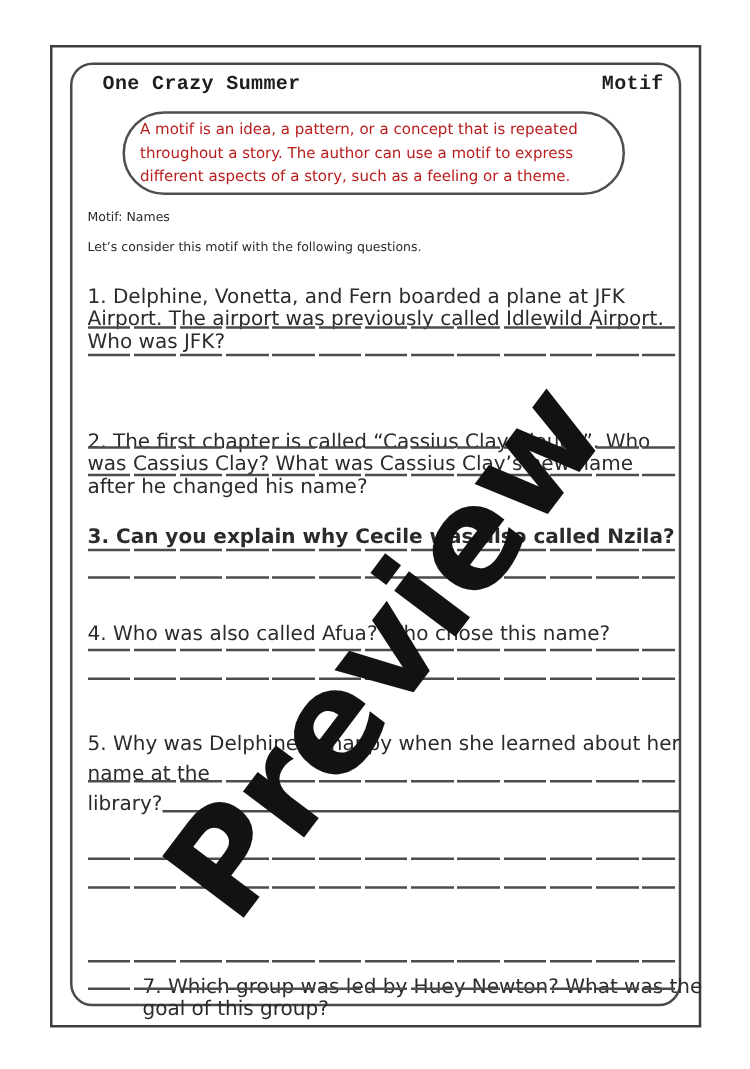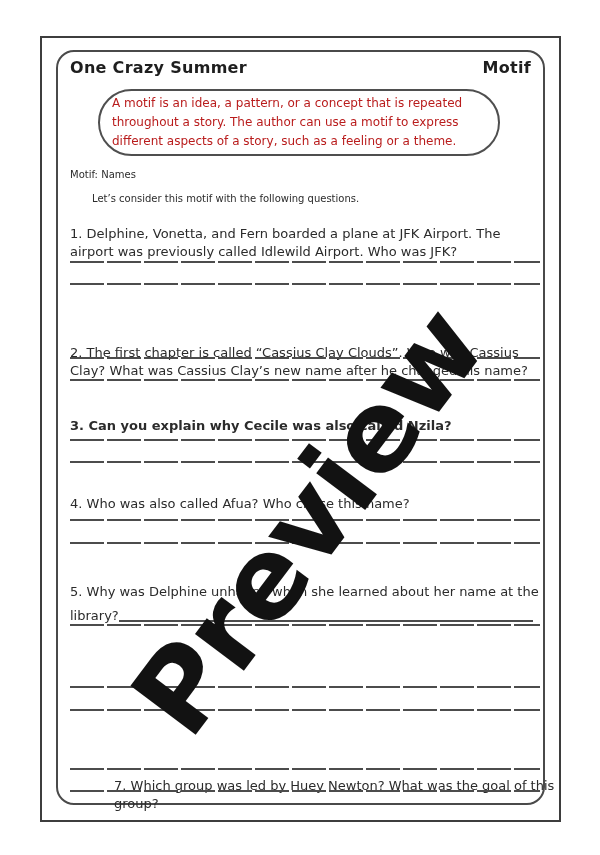--- a/index.html
+++ b/index.html
@@ -13,38 +13,38 @@
   .sheet-outer {
     position:absolute; left:40px; top:36px; width:521px; height:786px;
     border:2px solid #3d3d3d; box-sizing:border-box; background:#fff;
   }
   .sheet-inner {
     position:absolute; left:56px; top:50px; width:489px; height:755px;
     border:2px solid #4a4a4a; border-radius:18px; box-sizing:border-box; background:#fff;
   }
 
   .hdr {
-    position:absolute; top:6px; left:12px; right:12px;
-    display:flex; justify-content:space-between; align-items:flex-end;
+    position:absolute; top:6px; left:24px; right:12px;
+    display:flex; justify-content:space-between; align-items:flex-end;font-family:Liberation Mono, monospace;
   }
   .hdr .title, .hdr .corner {
     font-size:16px; font-weight:bold; letter-spacing:.3px; color:#1e1e1e;
   }
 
   .bubble {
     position:absolute; top:37px; left:40px; width:402px; box-sizing:border-box;
     border:2px solid #4f4f4f; border-radius:36px;
     padding:3px 12px; font-size:12px; line-height:19px; color:#b91c1c;
   }
 
   .txt { position:absolute; left:12px; width:478px; font-size:10px; line-height:18px; color:#2b2b2b; }
   .motif-heading { top:114px; }
-  .instruction   { top:138px;margin-left:22px; }
+  .instruction   { top:138px; }
 
-  .q { position:absolute; left:12px; width:478px; font-size:13px; line-height:18px; color:#2b2b2b; }
+  .q { position:absolute; left:12px; width:478px; font-size:16px; line-height:18px; color:#2b2b2b; }
   .q5 { line-height:24px; }
 
   .answer-line {
     position:absolute; left:12px; width:470px; height:2px;
     background:repeating-linear-gradient(90deg,#4c4c4c 0px,#4c4c4c 34px,rgba(255,255,255,0) 34px,rgba(255,255,255,0) 37px);
   }
   .answer-tail {
     display:inline-block; width:414px; height:13px; vertical-align:-2px;
     border-bottom:2px solid #4c4c4c;
   }

